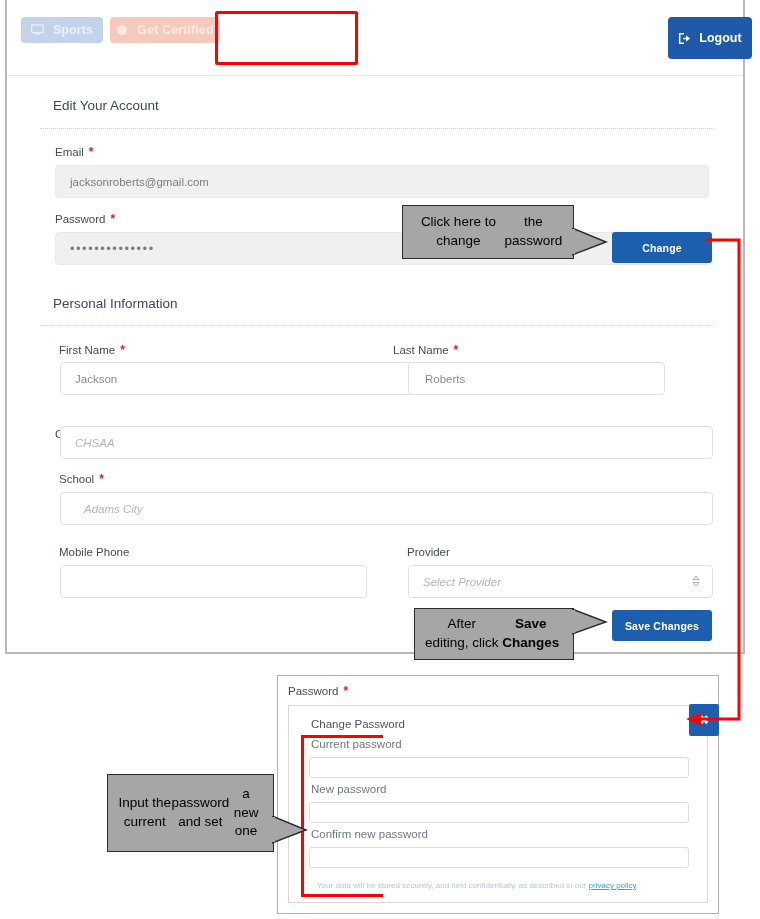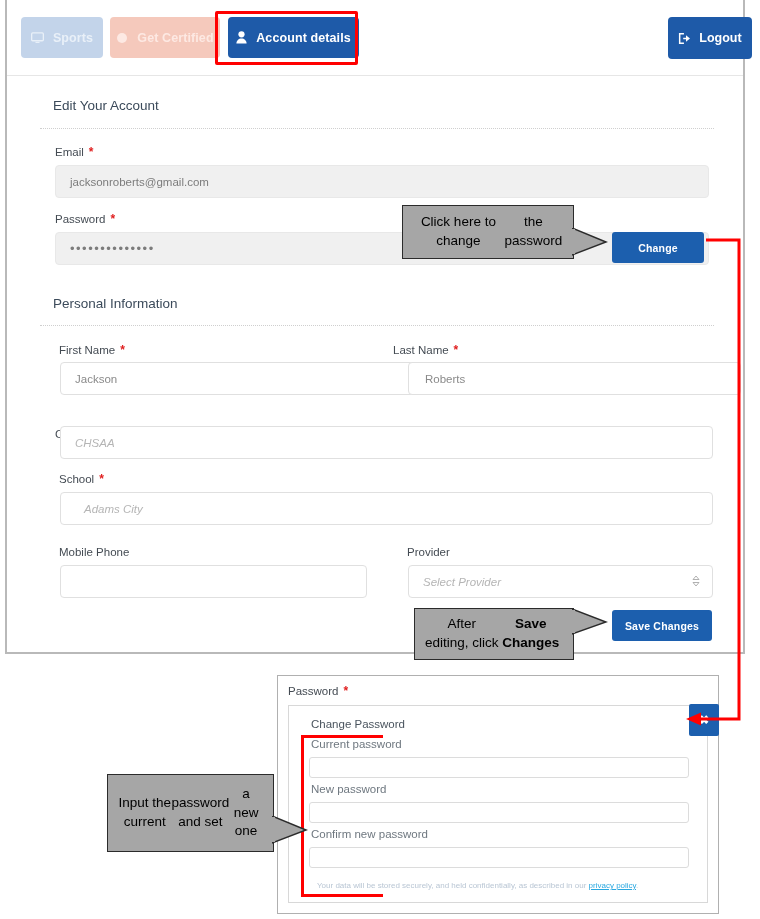--- a/index.html
+++ b/index.html
@@ -30,21 +30,21 @@
   
   .topbar {
     position: absolute;
     left: 0; top: 0; width: 100%; height: 76px;
     border-bottom: 1px solid #e6e6e6;
   }
   .tab {
     position: absolute;
     display: flex; align-items: center; justify-content: center;
     gap: 9px;
-    height: 41px;
+    height: 26px;
     border-radius: 4px;
     font-size: 12.5px;
     font-weight: bold;
     letter-spacing: 0.1px;
     white-space: nowrap;
     cursor: pointer;
     user-select: none;
   }
   .tab-sports   { left: 14px;  top: 17px; width: 82px;  background: #c3d4ea; color: #e9f0f8; }
   .tab-certified{ left: 103px; top: 17px; width: 110px; background: #f5c9bc; color: #fde9e3; }
@@ -225,29 +225,20 @@
 
       <div class="tab tab-certified">
         <span>
           <svg width="12" height="12" viewBox="0 0 12 12">
             <circle cx="6" cy="6" r="5" fill="#fde9e3"></circle>
           </svg>
         </span>
         <span>Get Certified</span>
       </div>
 
-      <div class="tab tab-account">
-        <span>
-          <svg width="11" height="13" viewBox="0 0 11 13">
-            <circle cx="5.5" cy="3.3" r="3.1" fill="#ffffff"></circle>
-            <path d="M0.4 12.6c0-3 2.3-5.1 5.1-5.1s5.1 2.1 5.1 5.1z" fill="#ffffff"></path>
-          </svg>
-        </span>
-        <span>Account details</span>
-      </div>
 
       <div class="tab-logout">
         <span>
           <svg width="13" height="13" viewBox="0 0 14 14">
             <path d="M1 1.2h5.4v1.6H2.6v8.4h3.8v1.6H1z" fill="#ffffff"></path>
             <path d="M8.6 3.5 12.9 7 8.6 10.5z" fill="#ffffff"></path>
             <rect x="5.6" y="6.2" width="4" height="1.6" fill="#ffffff"></rect>
           </svg>
         </span>
         <span>Logout</span>
@@ -260,34 +251,34 @@
     <div class="fl" style="left:48px; top:145px;">
       <span>Email</span><span class="req">*</span>
     </div>
     <div class="inp disabled" style="left:48px; top:165px; width:654px;">jacksonroberts@gmail.com</div>
 
     <div class="fl" style="left:48px; top:212px;">
       <span>Password</span><span class="req">*</span>
     </div>
     <div class="inp disabled dots" style="left:48px; top:232px; width:654px;">••••••••••••••</div>
 
-    <button class="btn-blue" style="left:605px; top:232px; width:92px; height:31px;text-align:right;">Change</button>
+    <button class="btn-blue" style="left:605px; top:232px; width:100px; height:31px;text-align:right;">Change</button>
 
     <div class="section-title" style="left:46px; top:296px;">Personal Information</div>
     <div class="divider" style="left:33px; top:325px; width:674px;"></div>
 
     <div class="fl" style="left:52px; top:343px;">
       <span>First Name</span><span class="req">*</span>
     </div>
     <div class="inp" style="left:53px; top:362px; width:360px;">Jackson</div>
 
     <div class="fl" style="left:386px; top:343px;">
       <span>Last Name</span><span class="req">*</span>
     </div>
-    <div class="inp" style="left:401px; top:362px; width:333px;padding-left:16px;">Roberts</div>
+    <div class="inp" style="left:401px; top:362px; width:257px;padding-left:16px;">Roberts</div>
 
     <div class="fl" style="left:48px; top:407px;margin-top:20px;">
       <span>Conference</span><span class="req">*</span>
     </div>
     <div class="inp ph" style="left:53px; top:426px; width:653px;">CHSAA</div>
 
     <div class="fl" style="left:52px; top:472px;">
       <span>School</span><span class="req">*</span>
     </div>
     <div class="inp ph" style="left:53px; top:492px; width:653px;padding-left:23px;">Adams City</div>

